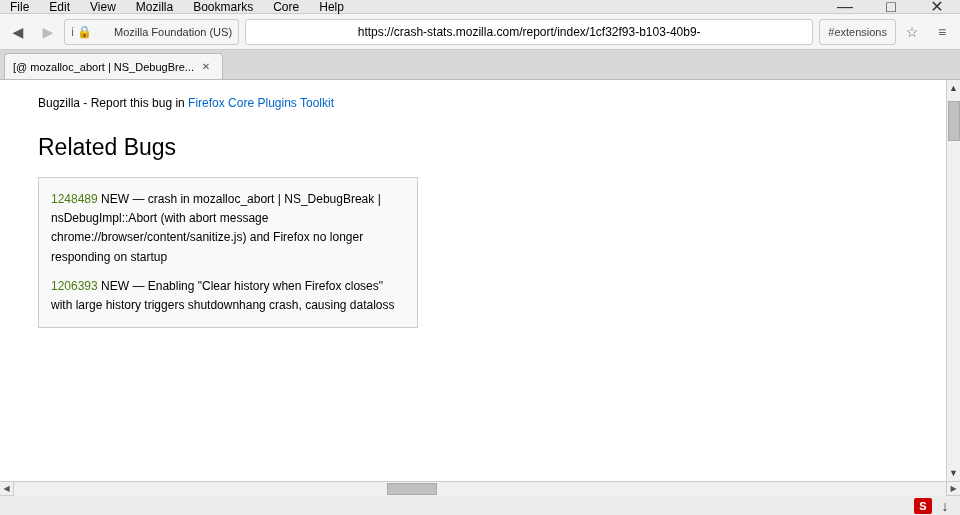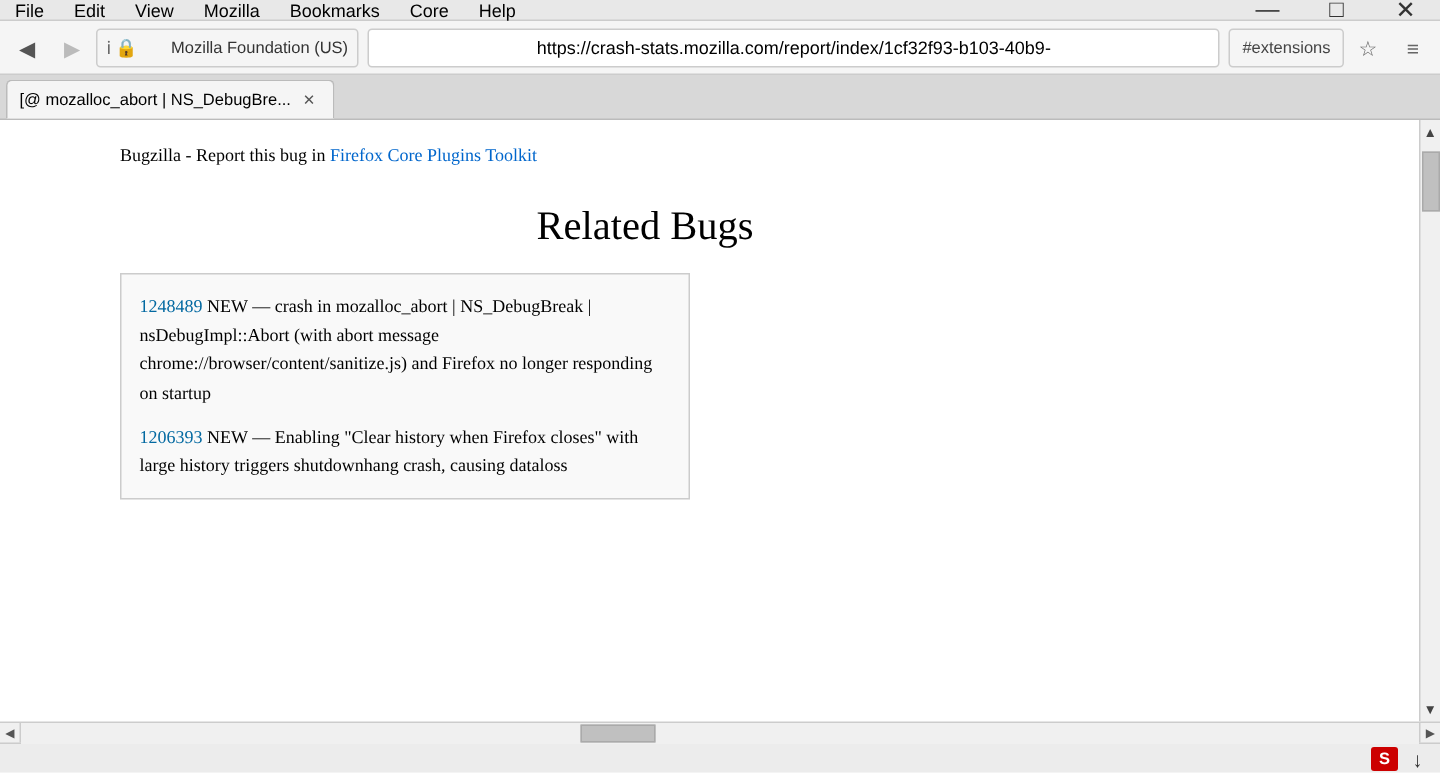--- a/index.html
+++ b/index.html
@@ -195,57 +195,55 @@
       position: absolute;
       top: 5px;
       left: 1px;
       right: 1px;
       height: 40px;
       background: #c0c0c0;
       border: 1px solid #aaa;
     }
 
     .page-content {
-      padding: 16px 80px;
+      padding: 16px 38px;
       max-width: 860px;
-      font-family: Liberation Serif, serif;
     }
 
     .bugzilla-header {
       font-size: 12px;
       margin-bottom: 24px;
       color: #000;
     }
     .bugzilla-link {
       color: #0066cc;
       text-decoration: none;
     }
 
     .section-title {
-      font-size: 27px;
+      font-size: 23px;
       font-weight: normal;
       color: #000;
       margin-bottom: 16px;
-      text-align: center;
     }
 
     .bugs-box {
       border: 1px solid #ccc;
       background: #f9f9f9;
       padding: 12px;
       width: 380px;
       font-size: 12px;
       line-height: 1.6;
     }
 
     .bug-entry { margin-bottom: 10px; }
     .bug-entry:last-child { margin-bottom: 0; }
 
     .bug-link {
-      color: #0369a1;
+      color: #4d7c0f;
       text-decoration: none;
     }
     .bug-link.resolved {
       color: #0066cc;
       text-decoration: line-through;
     }
     .status-icons {
       display: flex;
       align-items: center;
       gap: 4px;

